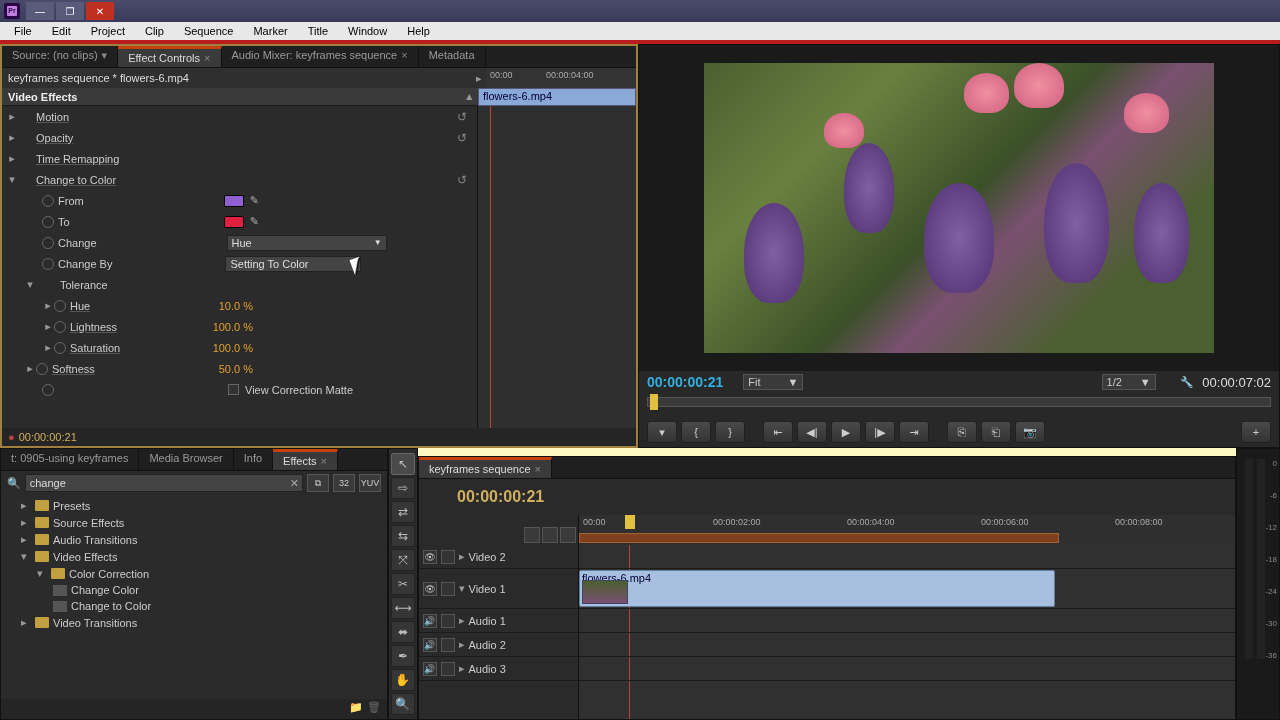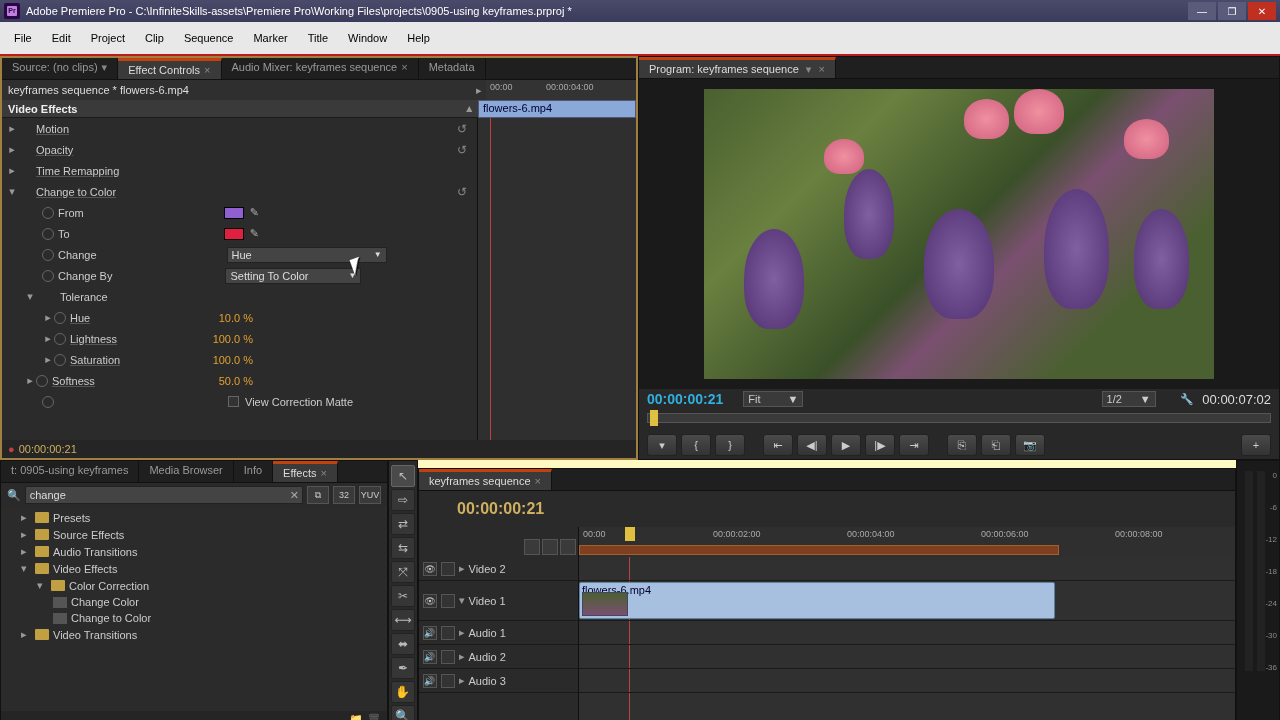--- a/index.html
+++ b/index.html
@@ -8,21 +8,21 @@
 
 .titlebar { height: 22px; background: linear-gradient(#4a4a6a, #3a3a5a); display: flex; align-items: center; padding: 0 4px; color: #fff; }
 .titlebar .logo { width: 16px; height: 16px; background: #2a0845; border-radius: 2px; display: flex; align-items: center; justify-content: center; margin-right: 6px; }
 .titlebar .logo-inner { width: 10px; height: 10px; background: #c080e0; border-radius: 1px; font-size: 7px; color: #2a0845; text-align: center; line-height: 10px; font-weight: bold; }
 .titlebar .title { flex: 1; font-size: 11px; }
 .titlebar .win-btns { display: flex; gap: 2px; }
 .titlebar .win-btn { width: 28px; height: 18px; background: #5a5a7a; display: flex; align-items: center; justify-content: center; color: #fff; font-size: 10px; }
 .titlebar .win-btn.close { background: #c03020; }
 
 
-.menubar { height: 34px; background: #e8e8e8; display: flex; align-items: center; padding: 0 4px; color: #000; border-bottom: 2px solid #b91c1c; }
+.menubar { height: 22px; background: #e8e8e8; display: flex; align-items: center; padding: 0 4px; color: #000; border-bottom: 4px solid #b91c1c; }
 .menubar .menu { padding: 3px 10px; cursor: pointer; }
 
 
 .main { display: grid; grid-template-columns: 638px 1fr; grid-template-rows: 404px 1fr; height: 512px; background: #fef9c3; }
 
 
 .panel { background: #2a2a2a; border: 1px solid #111; display: flex; flex-direction: column; overflow: hidden; }
 .tabs { display: flex; background: #1f1f1f; height: 22px; border-bottom: 1px solid #111; }
 .tab { padding: 3px 10px; color: #999; border-right: 1px solid #111; white-space: nowrap; cursor: pointer; }
 .tab.active { background: #3a3a3a; color: #ddd; border-top: 3px solid #c2410c; }
@@ -137,21 +137,20 @@
 .cursor { position: absolute; width: 14px; height: 20px; pointer-events: none; z-index: 1000; }
 .cursor::before { content: ''; position: absolute; width: 0; height: 0; border-left: 7px solid #fff; border-right: 3px solid transparent; border-bottom: 12px solid transparent; border-top: 4px solid #fff; transform: rotate(-20deg); filter: drop-shadow(1px 1px 0 #000); }
 </style>
 </head>
 <body>
 
 <div class="titlebar">
   <div class="logo">
       <div class="logo-inner">Pr</div>
     </div>
-  <div class="title"><span>Adobe Premiere Pro</span> - <span>C:\InfiniteSkills-assets\Premiere Pro\Working Files\projects\0905-using keyframes.prproj *</span></div>
   <div class="win-btns">
     <div class="win-btn">—</div>
     <div class="win-btn">❐</div>
     <div class="win-btn close">✕</div>
   </div>
 </div>
 
 <div class="menubar">
   <div class="menu">File</div>
   <div class="menu">Edit</div>
@@ -298,23 +297,20 @@
         <div class="playhead"></div>
       </div>
     </div>
     <div class="ec-footer">
       <span style="color:#c04040;margin-right:4px">●</span>
       <span class="tc">00:00:00:21</span>
     </div>
   </div>
 
   <div class="panel program">
-    <div class="tabs">
-      <div class="tab active"><span>Program: keyframes sequence</span> <span class="x">▾</span> <span class="x">×</span></div>
-    </div>
     <div class="prog-video">
       <div class="video-img">
         <div class="flower purple" style="left:40px;top:140px;width:60px;height:100px"></div>
         <div class="flower purple" style="left:140px;top:80px;width:50px;height:90px"></div>
         <div class="flower pink" style="left:120px;top:50px;width:40px;height:35px"></div>
         <div class="flower purple" style="left:220px;top:120px;width:70px;height:110px"></div>
         <div class="flower pink" style="left:260px;top:10px;width:45px;height:40px"></div>
         <div class="flower pink" style="left:310px;top:0px;width:50px;height:45px"></div>
         <div class="flower purple" style="left:340px;top:100px;width:65px;height:120px"></div>
         <div class="flower pink" style="left:420px;top:30px;width:45px;height:40px"></div>

